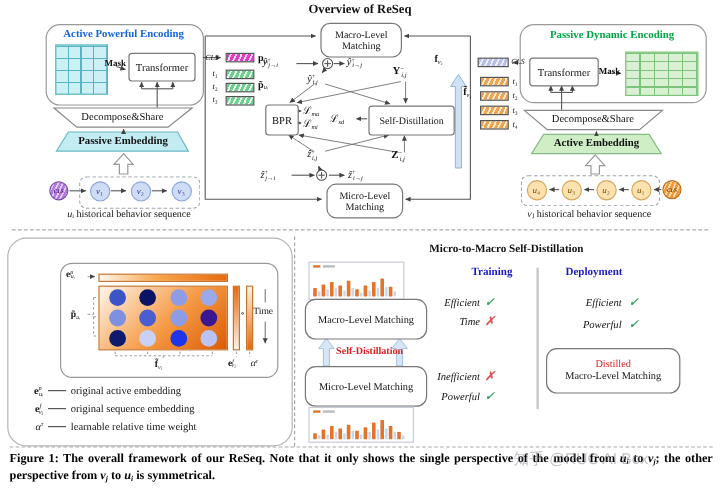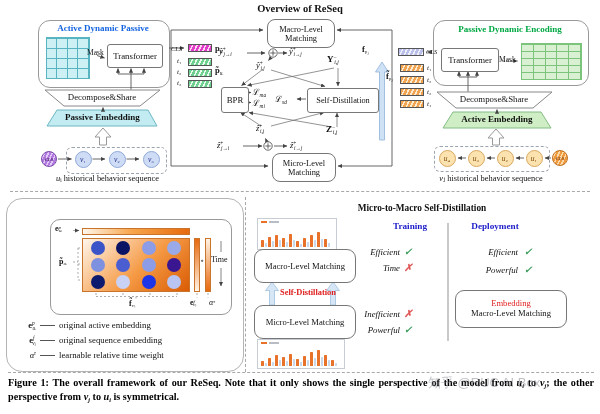--- a/index.html
+++ b/index.html
@@ -7,21 +7,21 @@
        font-family:"Liberation Serif","DejaVu Serif",serif;color:#111;}
   .abs{position:absolute;}
   .ctr{text-align:center;}
   .rt{text-align:right;}
   .b{font-weight:bold;}
   .i{font-style:italic;text-align:right;}
   sub,sup{font-size:0.62em;line-height:0;}
   sup{vertical-align:0.5em;}
   sub{vertical-align:-0.3em;}
   sup+sub{margin-left:-0.42em;}
-  .fs46{font-size:4.6px;} .fs65{font-size:6.5px;} .fs7{font-size:7px;} .fs75{font-size:7.5px;}
+  .fs46{font-size:4.6px;} .fs65{font-size:6.5px;} .fs7{font-size:7px;} .fs75{font-size:7.5px;font-weight:bold;}
   .fs8{font-size:8px;} .fs84{font-size:8.4px;} .fs85{font-size:8.5px;} .fs88{font-size:8.8px;}
   .fs9{font-size:9px;} .fs92{font-size:9.2px;} .fs93{font-size:9.3px;}
   .fs105{font-size:10.5px;}
   .blue-t{color:#1565e0;} .green-t{color:#00a844;} .hdr-blue{color:#1a1ac8;} .red-t{color:#e02020;}
   .chk{color:#3f9e5f;font-weight:bold;font-style:italic;font-size:10px;}
   .crs{color:#e05555;font-weight:bold;font-style:italic;font-size:10px;}
   .encbox{position:absolute;background:#fff;border:1px solid #999;border-radius:12px;}
   .box{position:absolute;background:#fff;border:1px solid #777;border-radius:3px;
        display:flex;align-items:center;justify-content:center;}
   .rbox{border-radius:8px;align-items:center;}
@@ -182,21 +182,21 @@
     </g>
 
     <g stroke="#666" stroke-width="0.8" fill="none">
       <line x1="221" y1="241" x2="221" y2="252"></line>
       <line x1="221" y1="268" x2="221" y2="286" marker-end="url(#ar)"></line>
     </g>
   </svg>
 
   <div class="abs ctr b fs105" style="left:0;top:3px;width:600px;">Overview of ReSeq</div>
 
-  <div class="abs ctr b fs9 blue-t" style="left:40px;top:23px;width:126px;">Active Dynamic Passive</div>
+  <div class="abs ctr b fs9 blue-t" style="left:40px;top:23px;width:126px;">Active Powerful Encoding</div>
   <div class="grid-cyan" style="left:46px;top:37px;width:42px;height:40px;"></div>
   <div class="abs fs75" style="left:87px;top:48px;">Mask</div>
   <div class="box fs88" style="left:107px;top:44px;width:54px;height:22px;">
       <span>Transformer</span>
     </div>
 
   <div class="abs ctr b fs9 green-t" style="left:436px;top:24px;width:148px;">Passive Dynamic Encoding</div>
   <div class="box fs88" style="left:441px;top:48px;width:56px;height:22px;">
       <span>Transformer</span>
     </div>
@@ -391,20 +391,20 @@
   <div class="abs chk" style="left:404px;top:324px;">✓</div>
 
   <div class="divider" style="left:447px;top:223px;height:118px;"></div>
 
   <div class="abs ctr b fs92 hdr-blue" style="left:455px;top:221px;width:80px;">Deployment</div>
   <div class="abs rt i fs88" style="left:462px;top:247px;width:56px;">Efficient</div>
   <div class="abs chk" style="left:524px;top:246px;">✓</div>
   <div class="abs rt i fs88" style="left:462px;top:265px;width:56px;">Powerful</div>
   <div class="abs chk" style="left:524px;top:264px;">✓</div>
   <div class="box rbox col" style="left:455px;top:290px;width:110px;height:36px;font-size:8.6px;border-radius:9px;">
-    <span class="red-t">Embedding</span>
+    <span class="red-t">Distilled</span>
     <span>Macro-Level Matching</span>
   </div>
 
   <div class="caption" style="left:8px;top:376px;width:586px;">Figure 1: The overall framework of our ReSeq. Note that it only shows the single perspective of the model from <i>u</i><sub><i>i</i></sub> to <i>v</i><sub><i>j</i></sub>; the other perspective from <i>v</i><sub><i>j</i></sub> to <i>u</i><sub><i>i</i></sub> is symmetrical.</div>
   <div class="wm" style="left:428px;top:374px;">知乎 @RUC AI Box</div>
 
 </div>
 
 </body></html>

